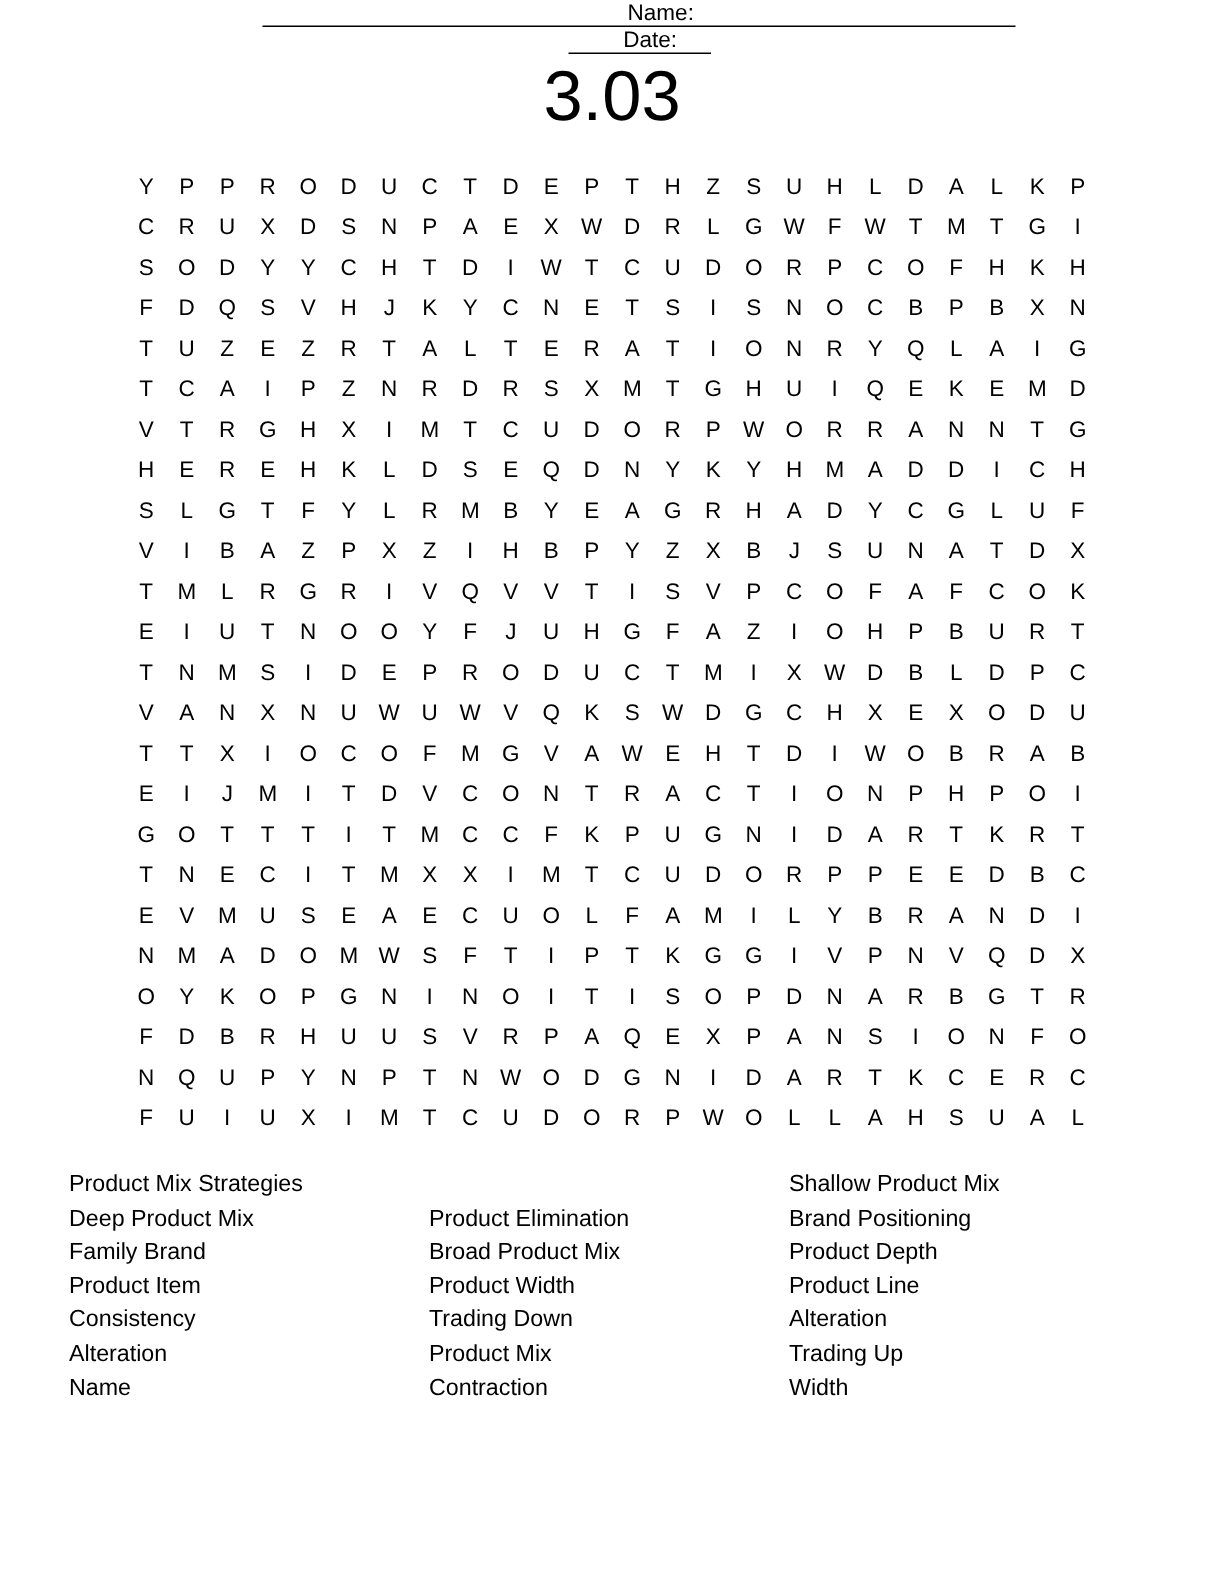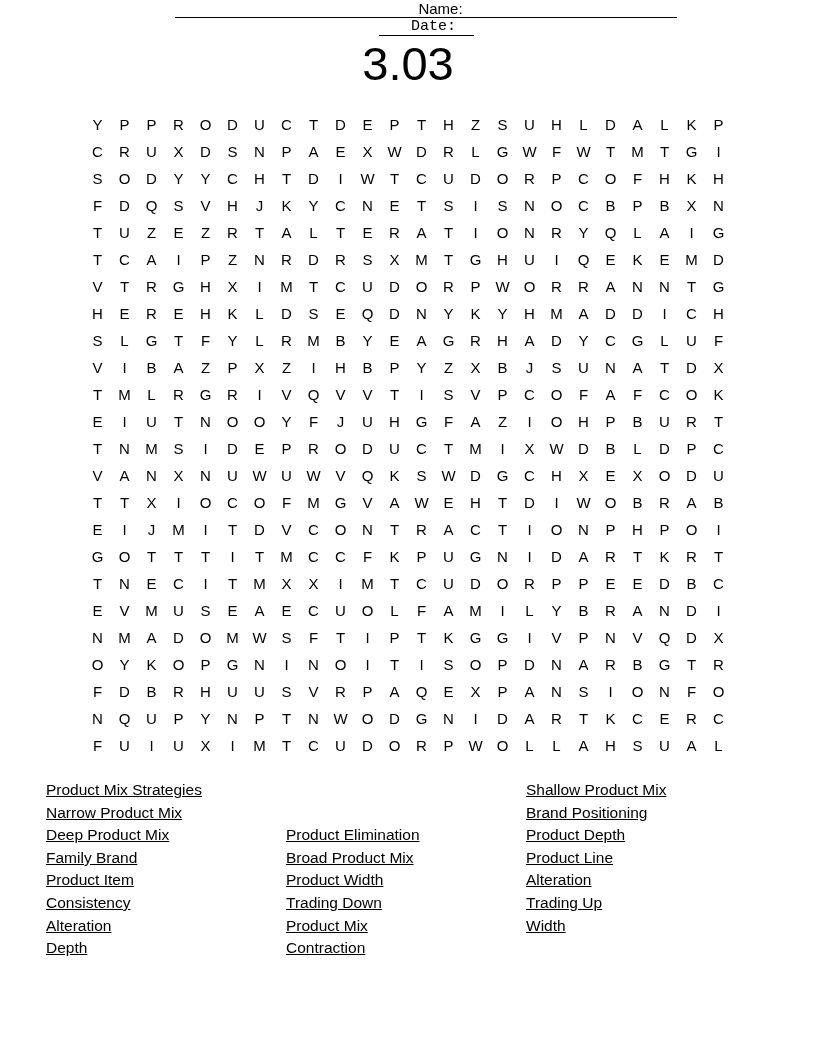--- a/index.html
+++ b/index.html
@@ -32,21 +32,21 @@
   .header-name-label {
     margin-left: 33px;
   }
   .header-rule {
     display: inline-block;
     border-bottom: 1px solid #000;
     height: 11px;
   }
   .rule-name { width: 502px; margin-left: 4px; }
   .rule-date { width: 95px; margin-left: 4px; }
-  .header-date-label { margin-left: 19px; font-family: Liberation Mono, monospace; }
+  .header-date-label { margin-left: 19px; }
 
   
   .puzzle-title {
     position: absolute;
     top: 36px;
     left: 0;
     width: 816px;
     text-align: center;
     font-size: 47px;
     font-weight: normal;
@@ -91,21 +91,20 @@
   }
   .word-col-1 { margin-left: 46px; width: 240px; }
   .word-col-2 { width: 240px; justify-content: flex-end; }
   .word-col-3 { width: 250px; }
   .word-item {
     font-size: 15.5px;
     line-height: 22.6px;
     height: 22.6px;
     white-space: nowrap;
     font-family: "Liberation Sans", sans-serif;
-    text-decoration: underline;
   }
 </style>
 </head>
 <body>
 
 <div class="header-line">
   <span class="header-name-label">Name:</span>
   <span class="header-rule rule-name"></span>
   <span class="header-date-label">Date:</span>
   <span class="header-rule rule-date"></span>
@@ -736,27 +735,26 @@
       <span class="grid-cell">S</span>
       <span class="grid-cell">U</span>
       <span class="grid-cell">A</span>
       <span class="grid-cell">L</span>
     </div>
   </div>
 
 <div class="wordlist">
   <div class="word-col word-col-1" id="word-col-1">
       <div class="word-item">Product Mix Strategies</div>
-      <div class="word-item">Narrow Product Mix</div>
       <div class="word-item">Deep Product Mix</div>
       <div class="word-item">Family Brand</div>
       <div class="word-item">Product Item</div>
       <div class="word-item">Consistency</div>
       <div class="word-item">Alteration</div>
-      <div class="word-item">Depth</div>
+      <div class="word-item">Name</div>
     </div>
   <div class="word-col word-col-2" id="word-col-2">
       <div class="word-item">Product Elimination</div>
       <div class="word-item">Broad Product Mix</div>
       <div class="word-item">Product Width</div>
       <div class="word-item">Trading Down</div>
       <div class="word-item">Product Mix</div>
       <div class="word-item">Contraction</div>
     </div>
   <div class="word-col word-col-3" id="word-col-3">

